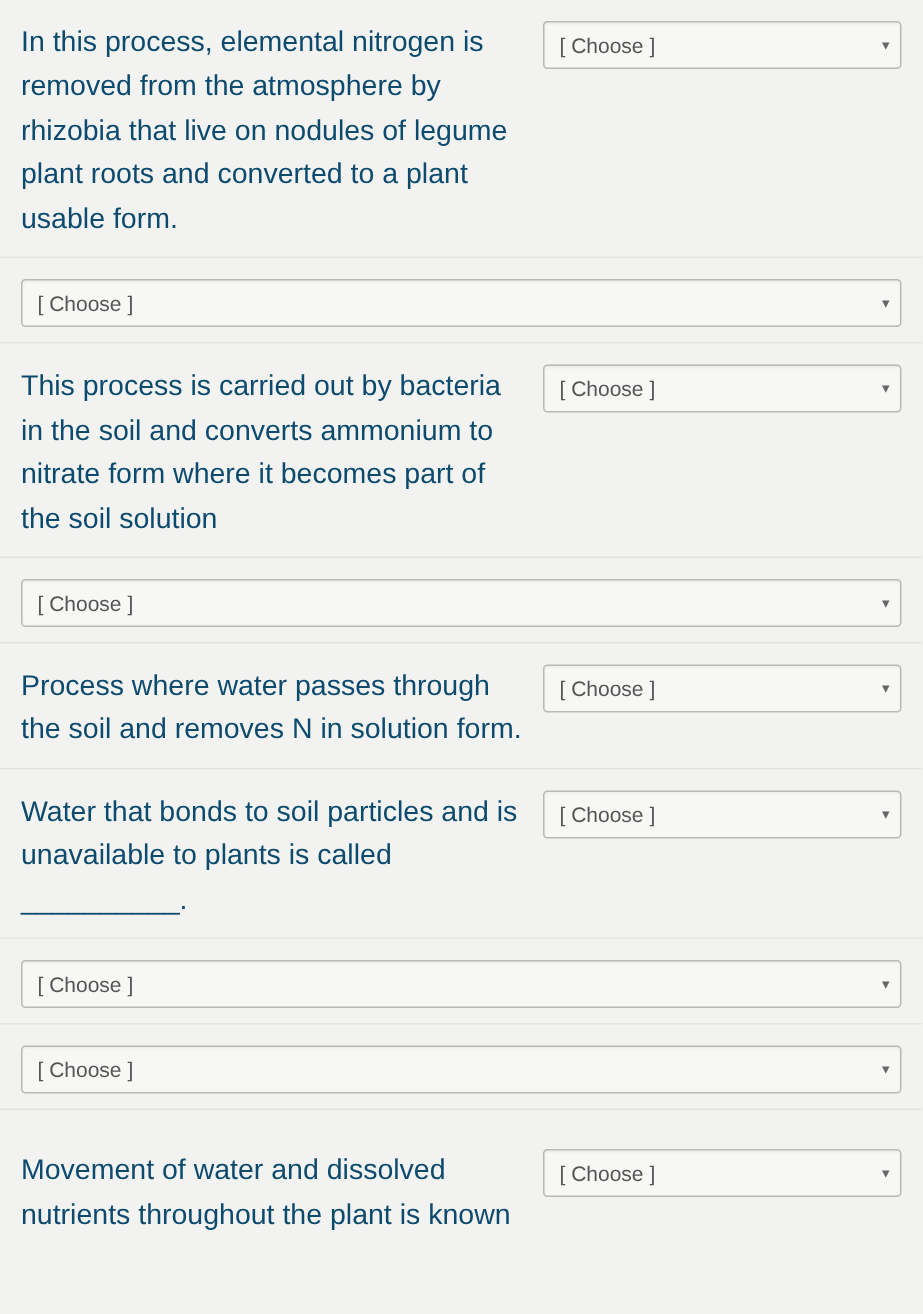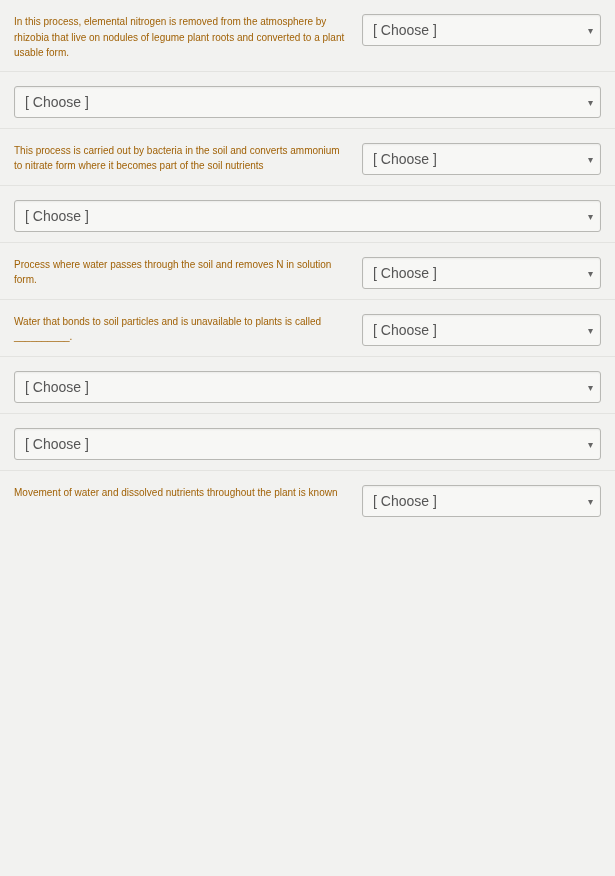--- a/index.html
+++ b/index.html
@@ -17,26 +17,27 @@
     }
     .question-row {
       display: flex;
       align-items: flex-start;
       padding: 10px 14px 10px 14px;
       border-bottom: 1px solid #e3e3e0;
       gap: 8px;
     }
     .question-row:last-child {
       border-bottom: none;
+      margin-top: 12px;
     }
     .prompt {
       flex: 0 0 340px;
-      font-size: 10px;
+      font-size: 19px;
       line-height: 1.55;
-      color: #a16207;
+      color: #0c4a6e;
       padding-top: 4px;
       padding-right: 4px;
     }
     .select-wrap {
       flex: 1 1 auto;
       display: flex;
       align-items: flex-end;
       padding-top: 4px;
     }
     .select {
@@ -87,21 +88,21 @@
   <div class="question-row">
     <div class="select-wrap">
       <div class="select-container">
         <div class="select">[ Choose ]</div>
         <span class="chevron">▾</span>
       </div>
     </div>
   </div>
 
   <div class="question-row">
-    <div class="prompt">This process is carried out by bacteria in the soil and converts ammonium to nitrate form where it becomes part of the soil nutrients</div>
+    <div class="prompt">This process is carried out by bacteria in the soil and converts ammonium to nitrate form where it becomes part of the soil solution</div>
     <div class="select-wrap">
       <div class="select-container">
         <div class="select">[ Choose ]</div>
         <span class="chevron">▾</span>
       </div>
     </div>
   </div>
 
   <div class="question-row">
     <div class="select-wrap">

